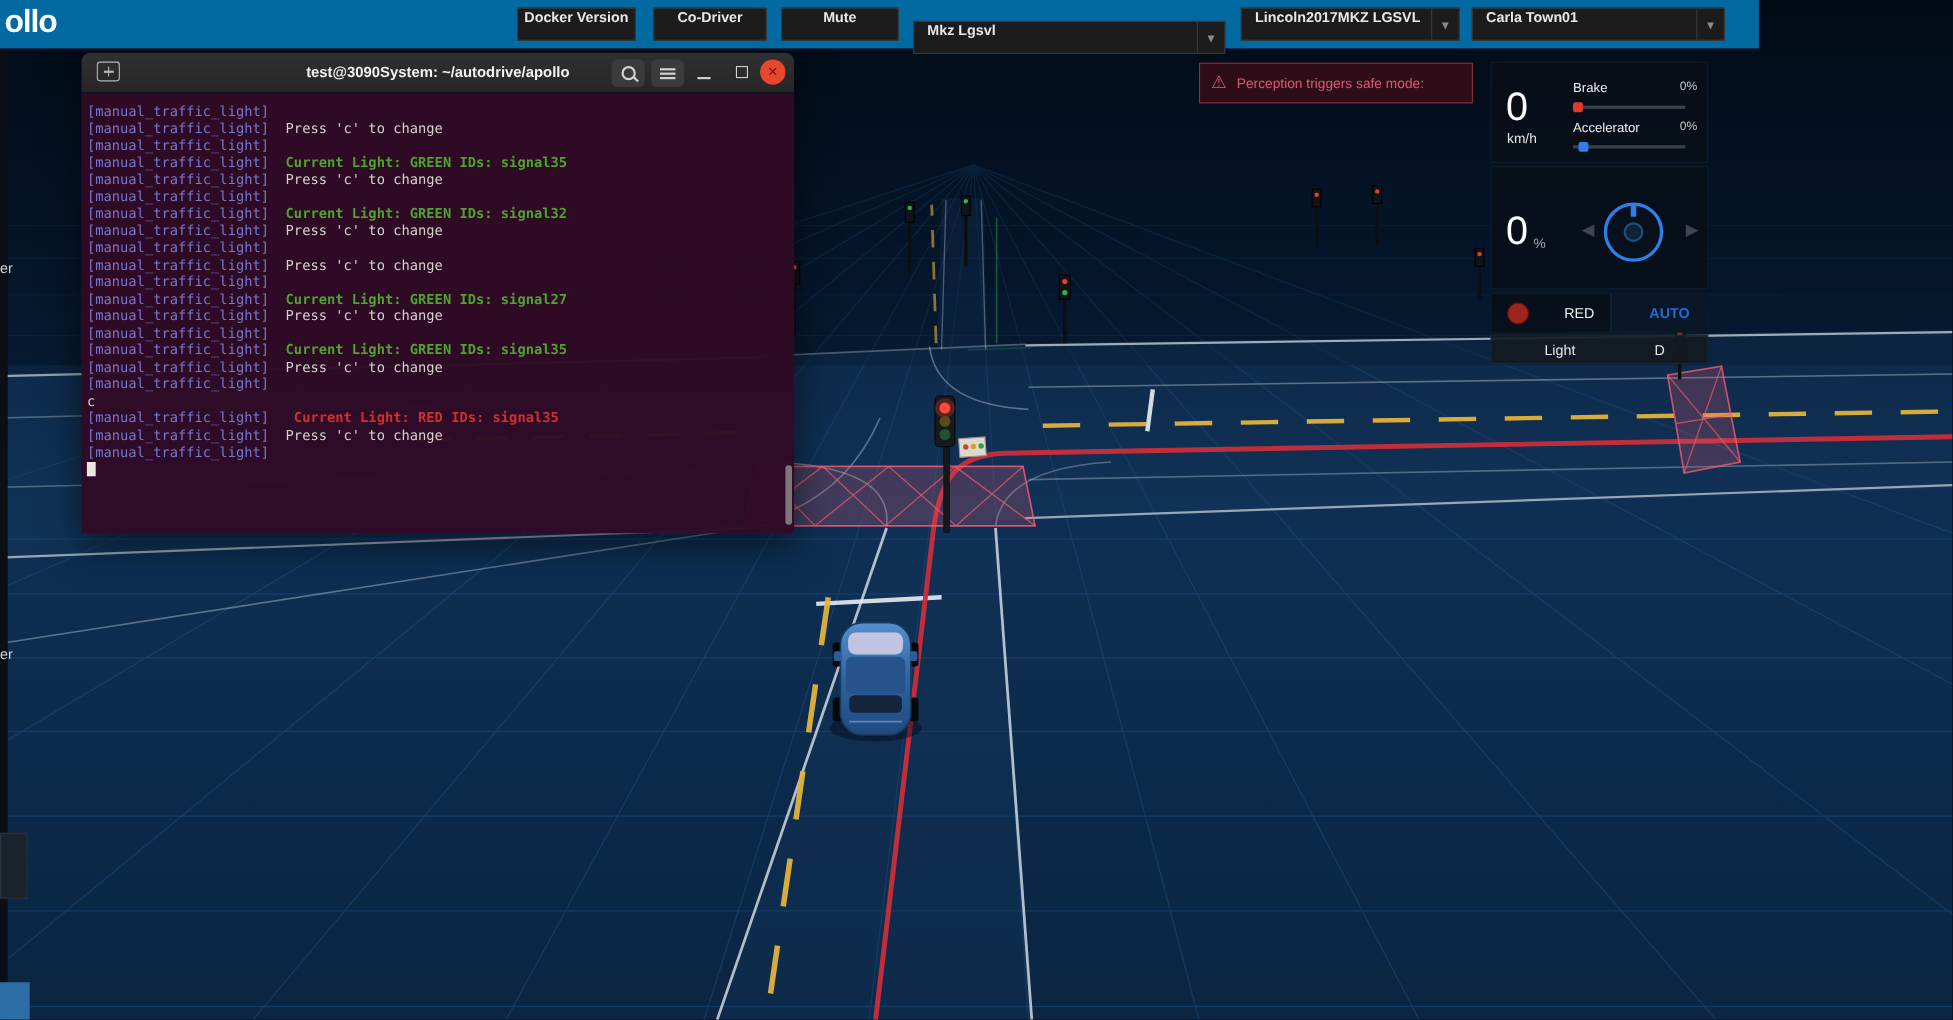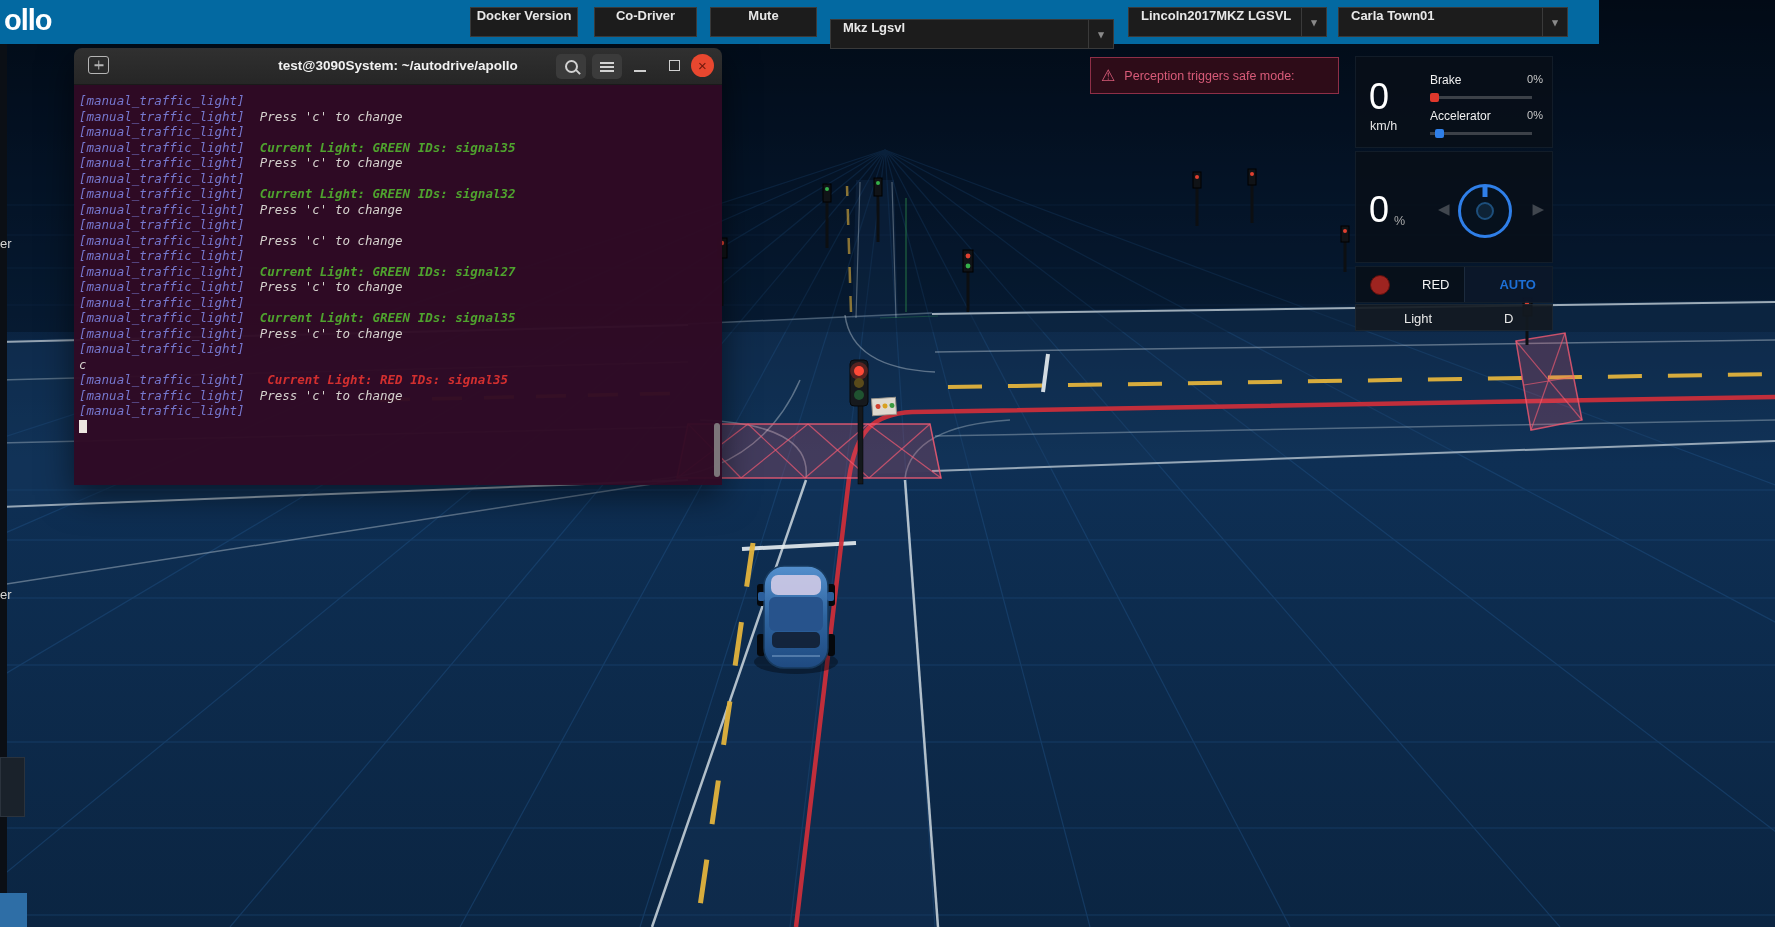--- a/index.html
+++ b/index.html
@@ -70,21 +70,21 @@
   .newtab::before{content:"";position:absolute;left:50%;top:50%;width:9px;height:1.5px;background:#b5b5b5;transform:translate(-50%,-50%);}
   .newtab::after{content:"";position:absolute;left:50%;top:50%;width:1.5px;height:9px;background:#b5b5b5;transform:translate(-50%,-50%);}
   .mag{width:9px;height:9px;border:2px solid #d2d2d2;border-radius:50%;position:relative;}
   .mag::after{content:"";position:absolute;right:-5px;bottom:-2px;width:6px;height:2px;background:#d2d2d2;transform:rotate(45deg);}
   .bars{width:14px;height:2px;background:#d2d2d2;box-shadow:0 -4px 0 #d2d2d2,0 4px 0 #d2d2d2;}
   .win-min{position:absolute;right:76px;top:22px;width:12px;height:2px;background:#cfcfcf;}
   .win-max{position:absolute;right:42px;top:12px;width:11px;height:11px;border:1.5px solid #cfcfcf;box-sizing:border-box;}
   .win-close{position:absolute;right:8px;top:6px;width:23px;height:23px;border-radius:50%;background:#e8472f;
     color:#6b170c;display:flex;align-items:center;justify-content:center;font-size:15px;line-height:1;}
   .term-body{position:relative;background:rgba(48,10,36,0.965);padding:8px 6px 6px 5px;height:386px;
-    box-sizing:content-box;font-family:"DejaVu Sans Mono",monospace;font-size:12.5px;line-height:15.5px;overflow:hidden;font-style:italic;}
+    box-sizing:content-box;font-family:"DejaVu Sans Mono",monospace;font-size:12.5px;line-height:15.5px;overflow:hidden;}
   .tline{white-space:pre;}
   .prefix{color:#7678cf;}
   .lead,.msg{color:#d6d2ce;}
   .msg.green{color:#4fa32e;font-weight:bold;}
   .msg.red{color:#d22f2f;font-weight:bold;}
   .cursor{display:inline-block;width:8px;height:13px;background:#ece6e0;vertical-align:-2px;}
   .term-scroll{position:absolute;right:2px;top:338px;width:6px;height:54px;background:#8a8a8a;border-radius:3px;opacity:0.85;}
 </style>
 </head>
 <body>

